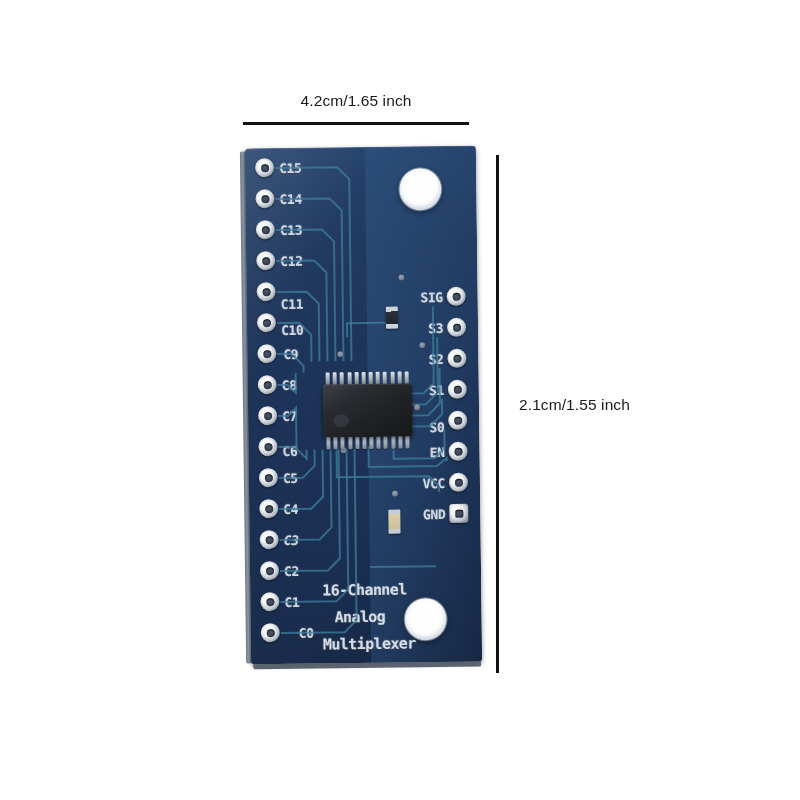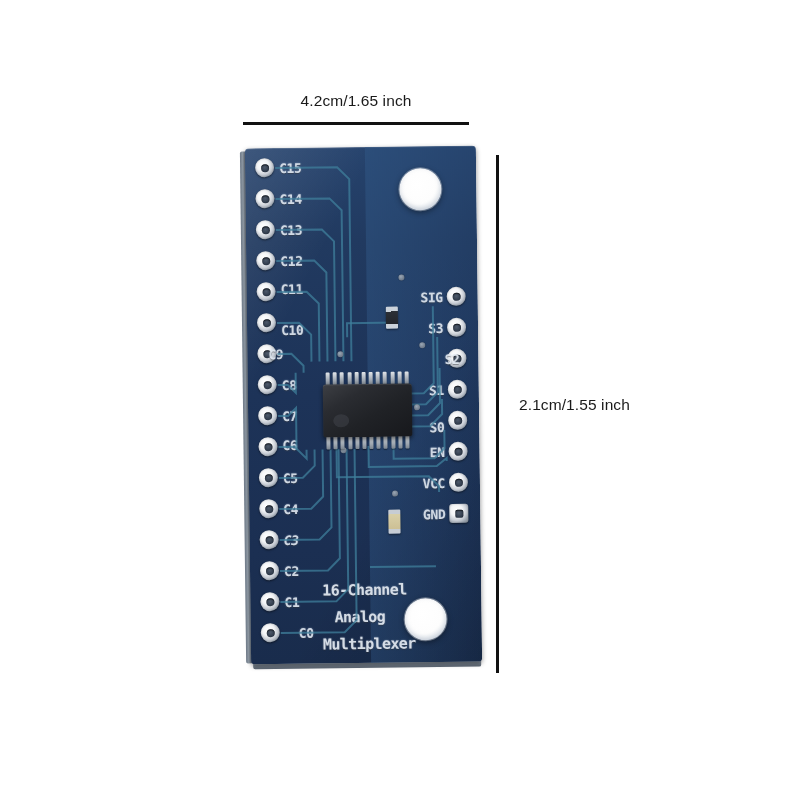--- a/index.html
+++ b/index.html
@@ -328,26 +328,26 @@
           <div class="pad" style="left: 10px; top: 382px;"></div>
           <div class="pad" style="left: 10px; top: 413px;"></div>
           <div class="pad" style="left: 10px; top: 444px;"></div>
           <div class="pad" style="left: 10px; top: 475px;"></div>
         </div>
       <div id="left-labels">
           <div class="silk left" style="left: 34px; top: 13px;">C15</div>
           <div class="silk left" style="left: 34px; top: 44px;">C14</div>
           <div class="silk left" style="left: 34px; top: 75px;">C13</div>
           <div class="silk left" style="left: 34px; top: 106px;">C12</div>
-          <div class="silk left" style="left: 34px; top: 134px;">C11</div>
+          <div class="silk left" style="left: 34px; top: 149px;">C11</div>
           <div class="silk left" style="left: 34px; top: 175px;">C10</div>
-          <div class="silk left" style="left: 21px; top: 199px;">C9</div>
+          <div class="silk left" style="left: 36px; top: 199px;">C9</div>
           <div class="silk left" style="left: 34px; top: 230px;">C8</div>
           <div class="silk left" style="left: 34px; top: 261px;">C7</div>
-          <div class="silk left" style="left: 34px; top: 290px;">C6</div>
+          <div class="silk left" style="left: 34px; top: 296px;">C6</div>
           <div class="silk left" style="left: 34px; top: 323px;">C5</div>
           <div class="silk left" style="left: 34px; top: 354px;">C4</div>
           <div class="silk left" style="left: 34px; top: 385px; font-style: italic;">C3</div>
           <div class="silk left" style="left: 34px; top: 416px;">C2</div>
           <div class="silk left" style="left: 34px; top: 447px;">C1</div>
           <div class="silk left" style="left: 48px; top: 478px;">C0</div>
         </div>
 
       <div id="right-pads">
           <div class="pad" style="left: 200px; top: 141px;"></div>
@@ -355,21 +355,21 @@
           <div class="pad" style="left: 200px; top: 203px;"></div>
           <div class="pad" style="left: 200px; top: 234px;"></div>
           <div class="pad" style="left: 200px; top: 265px;"></div>
           <div class="pad" style="left: 200px; top: 296px;"></div>
           <div class="pad" style="left: 200px; top: 327px;"></div>
           <div class="pad square" style="left: 200px; top: 358px;"></div>
         </div>
       <div id="right-labels">
           <div class="silk right" style="left: 152px; width: 44px; top: 144px;">SIG</div>
           <div class="silk right" style="left: 152px; width: 44px; top: 175px;">S3</div>
-          <div class="silk right" style="left: 168px; width: 44px; top: 206px;">S2</div>
+          <div class="silk right" style="left: 152px; width: 44px; top: 206px;">S2</div>
           <div class="silk right" style="left: 152px; width: 44px; top: 237px;">S1</div>
           <div class="silk right" style="left: 152px; width: 44px; top: 268px; margin-top: 6px;">S0</div>
           <div class="silk right" style="left: 152px; width: 44px; top: 299px;">EN</div>
           <div class="silk right" style="left: 152px; width: 44px; top: 330px;">VCC</div>
           <div class="silk right" style="left: 152px; width: 44px; top: 361px;">GND</div>
         </div>
 
       <div class="ic-legs" id="ic-legs-top">
           <span></span>
           <span></span>

